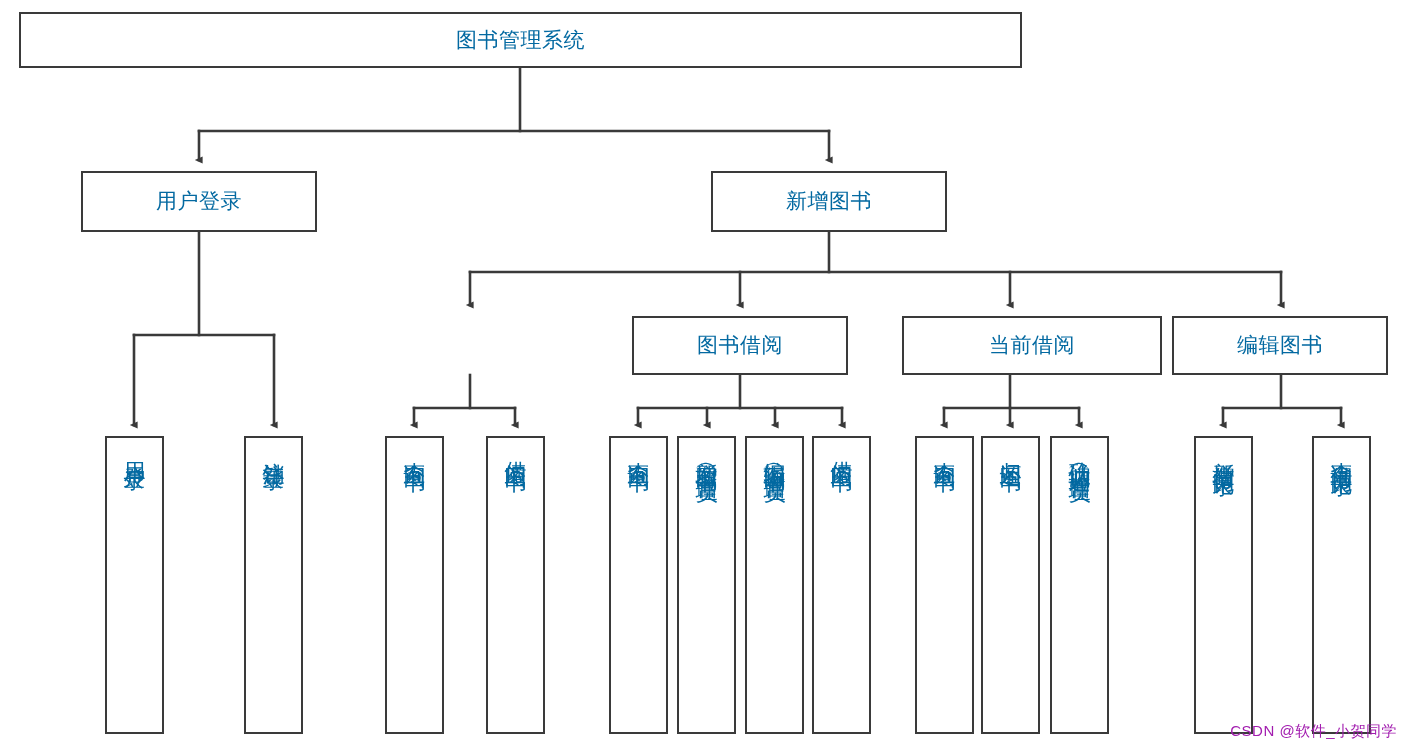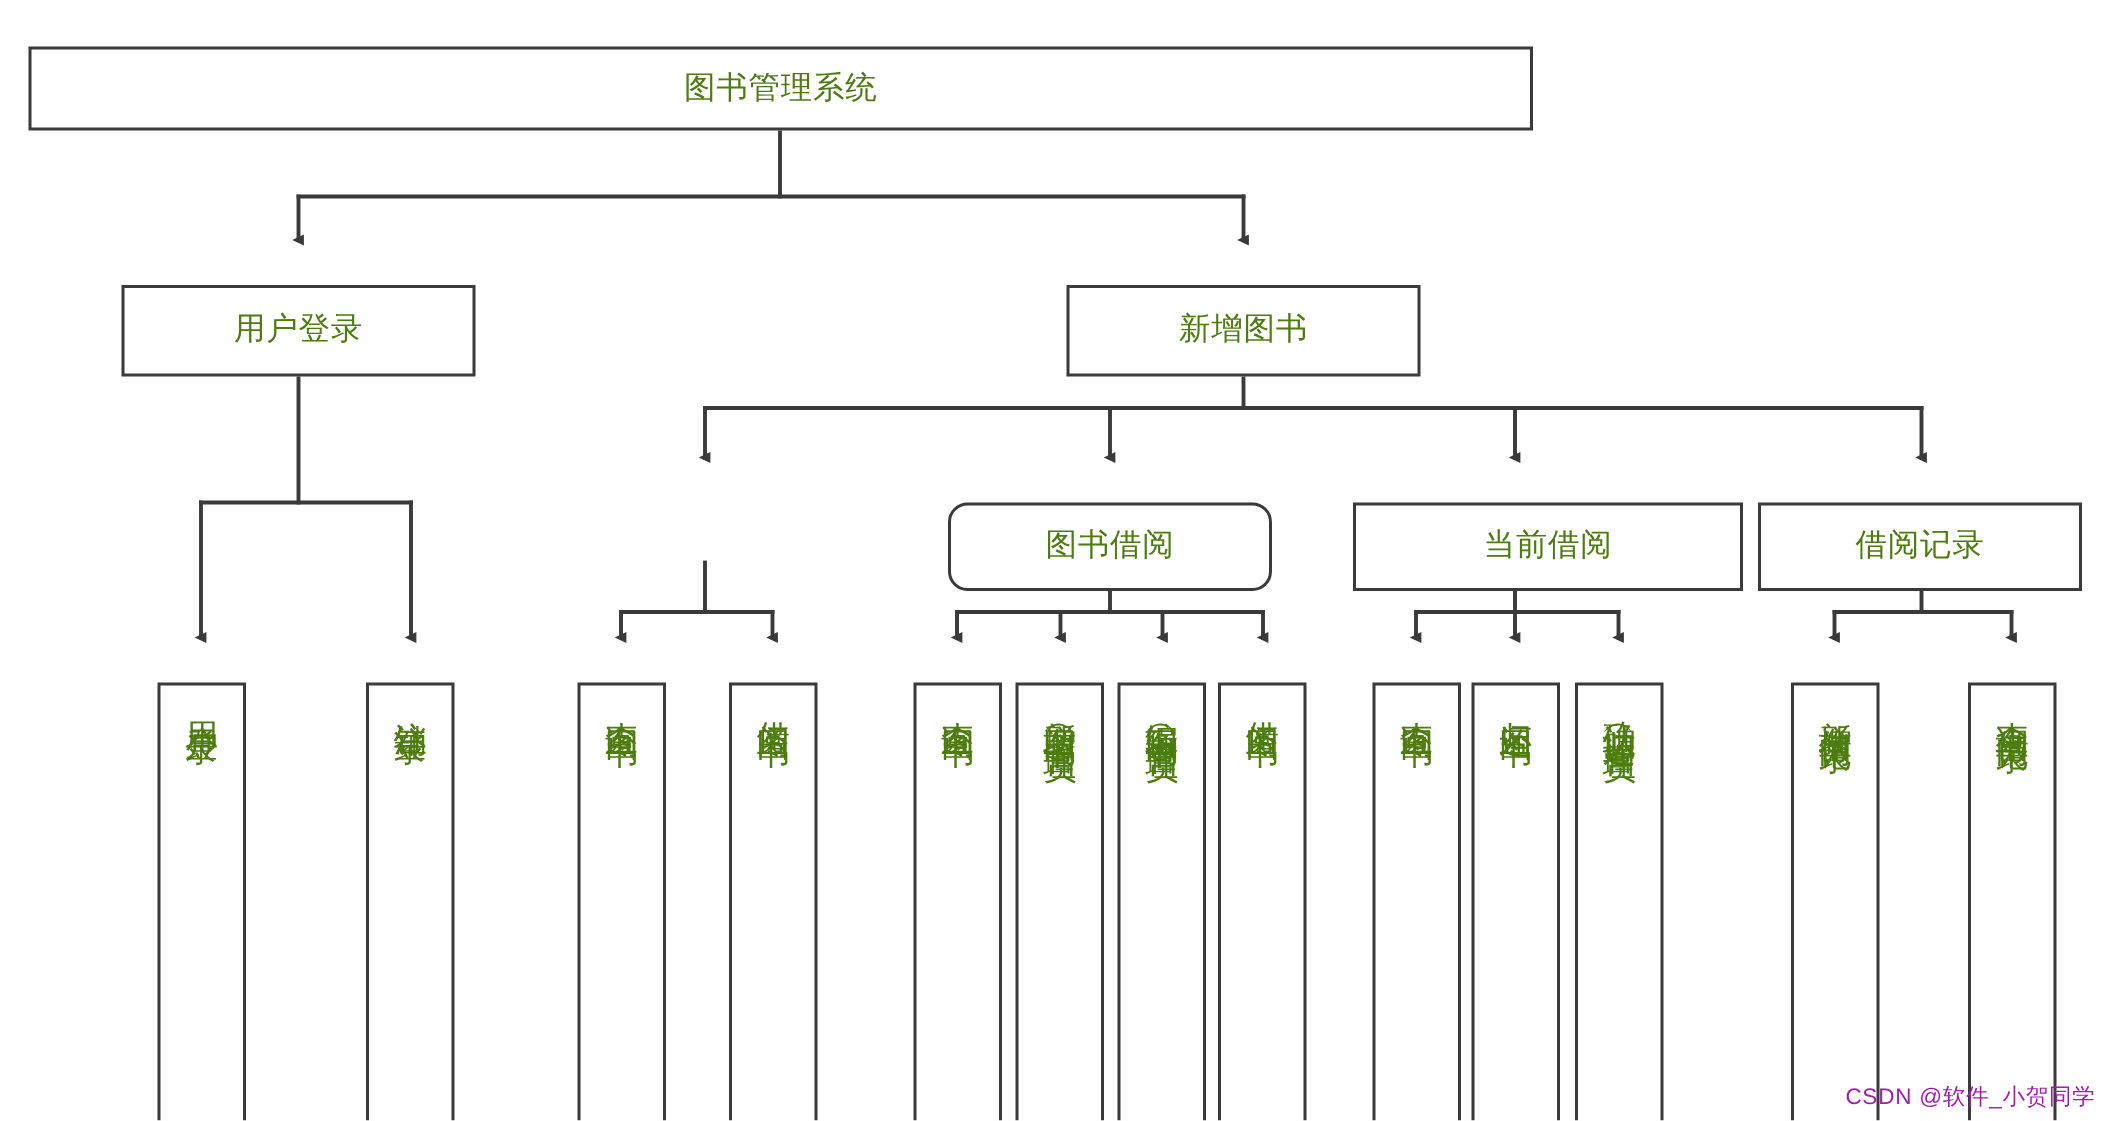--- a/index.html
+++ b/index.html
@@ -27,23 +27,22 @@
     pointer-events: none;
   }
   .node {
     position: absolute;
     box-sizing: border-box;
     border: 2px solid #3a3a3a;
     background: #ffffff;
     display: flex;
     align-items: center;
     justify-content: center;
-    color: #4d7c0f;
+    color: #0369a1;
     z-index: 2;
-    margin-top: 19px;
   }
   .node .label {
     display: block;
     text-align: center;
     line-height: 1.18;
     letter-spacing: 0.5px;
     white-space: pre;
   }
   
   .node.horiz .label {
@@ -141,30 +140,30 @@
 
   <div class="node horiz" style="left:81px; top:171px; width:236px; height:61px;">
     <span class="label">用户登录</span>
   </div>
 
   <div class="node horiz" style="left:711px; top:171px; width:236px; height:61px;">
     <span class="label">新增图书</span>
   </div>
 
 
-  <div class="node horiz" style="left:632px; top:316px; width:216px; height:59px;border-radius:13px;">
+  <div class="node horiz" style="left:632px; top:316px; width:216px; height:59px;">
     <span class="label">图书借阅</span>
   </div>
 
   <div class="node horiz" style="left:902px; top:316px; width:260px; height:59px;">
     <span class="label">当前借阅</span>
   </div>
 
   <div class="node horiz" style="left:1172px; top:316px; width:216px; height:59px;">
-    <span class="label">借阅记录</span>
+    <span class="label">编辑图书</span>
   </div>
 
   <div class="node leaf" style="left:105px; top:436px; width:59px; height:298px;">
     <span class="label">用户登录</span>
   </div>
 
   <div class="node leaf" style="left:244px; top:436px; width:59px; height:298px;">
     <span class="label">注销登录</span>
   </div>
 

